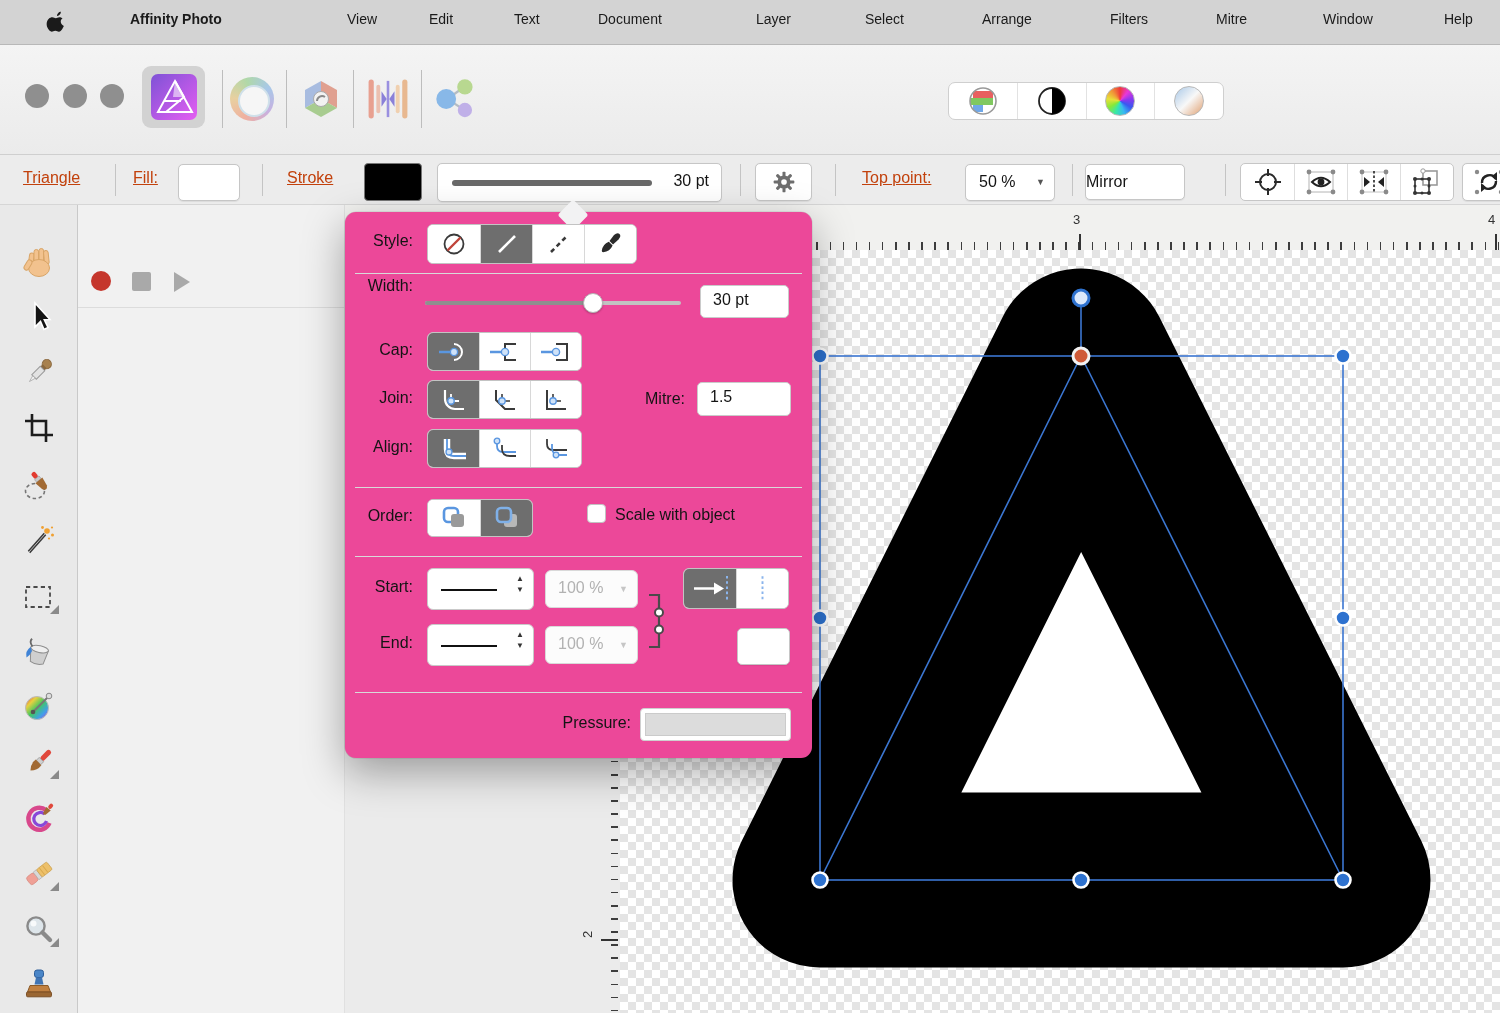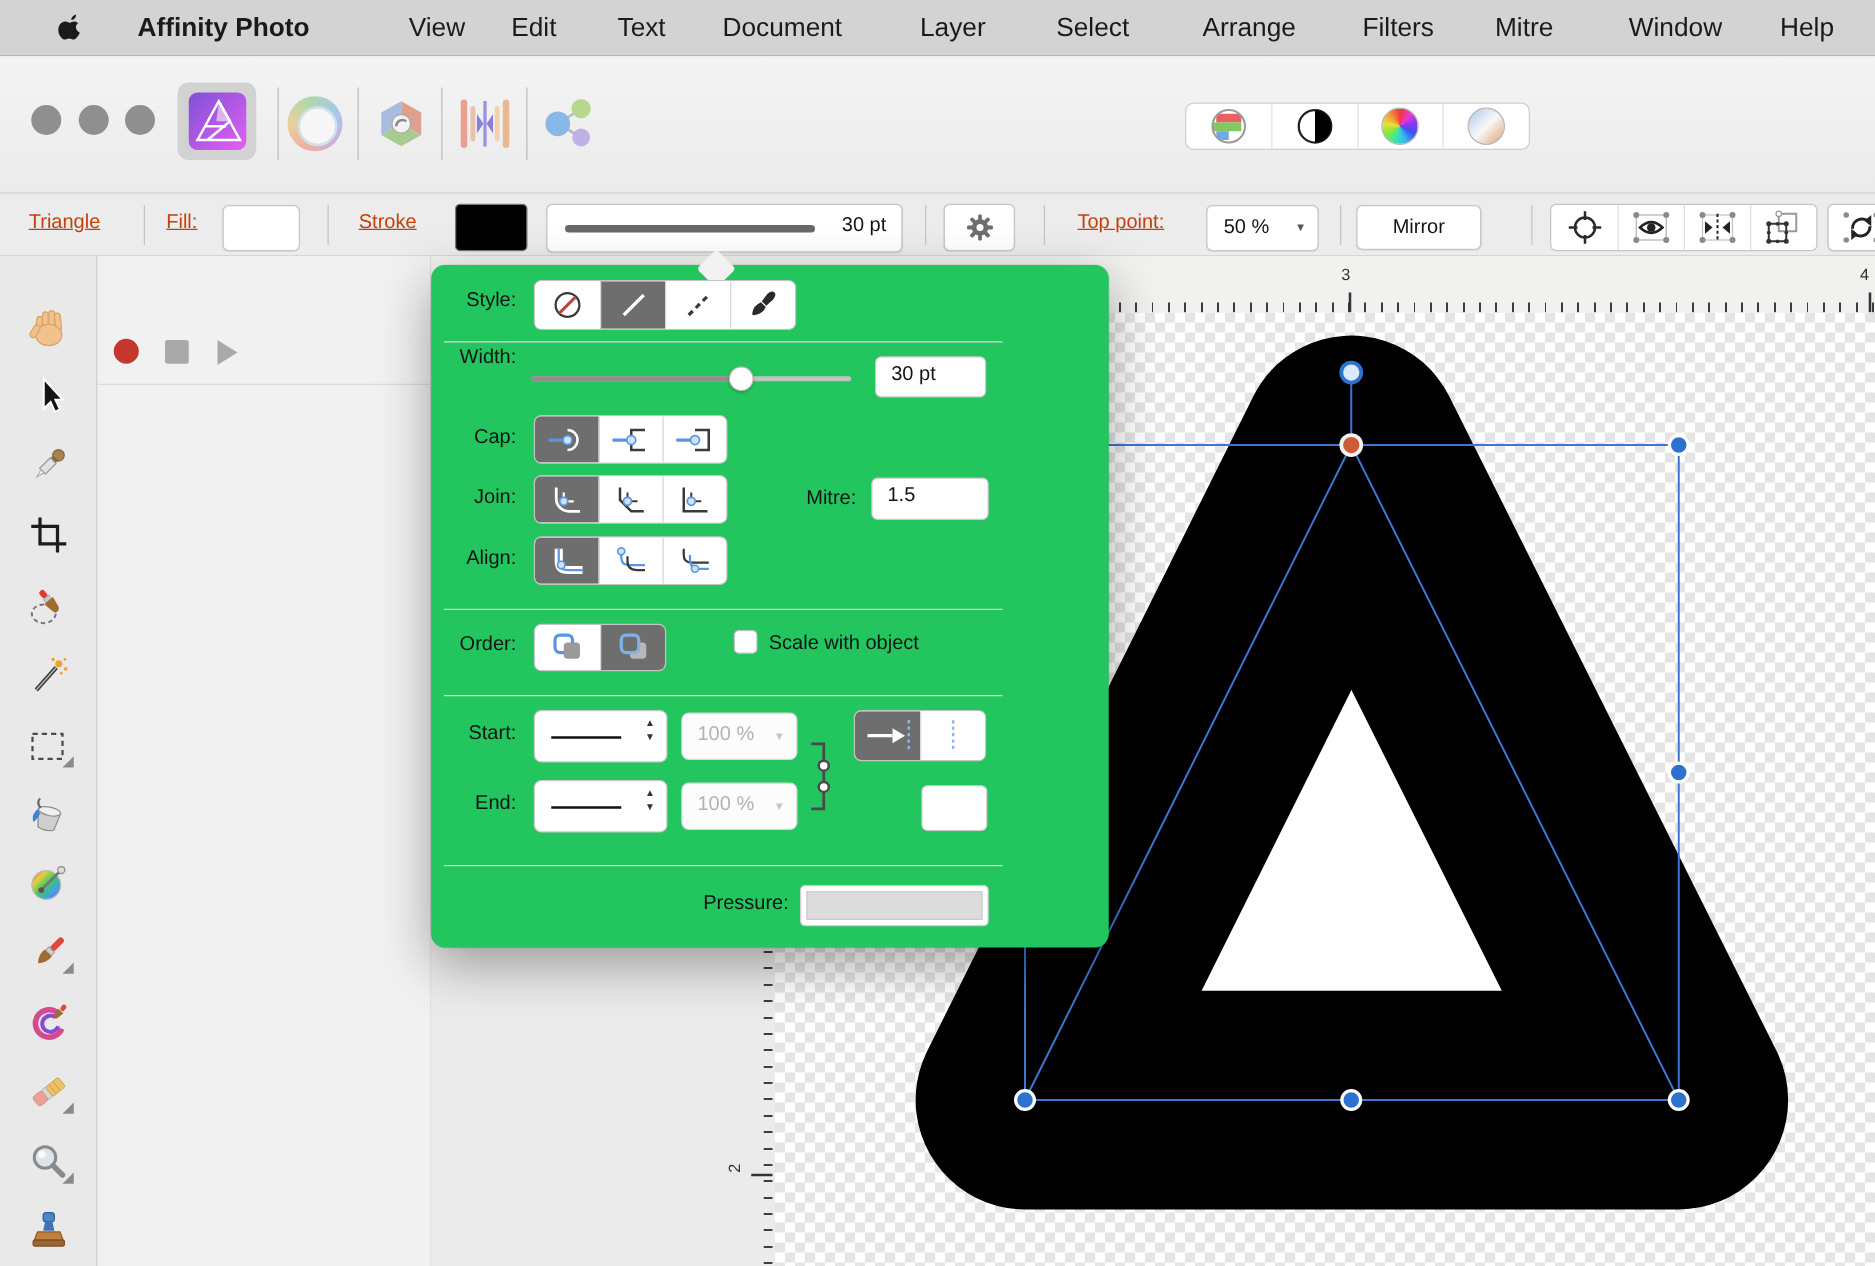--- a/index.html
+++ b/index.html
@@ -3,21 +3,21 @@
 <meta charset="utf-8">
 <style>
   * { margin:0; padding:0; box-sizing:border-box; }
   html,body { width:1500px; height:1013px; overflow:hidden; }
   body { font-family:"Liberation Sans", sans-serif; color:#141414; }
   .screen { position:relative; width:1500px; height:1013px; background:#ebebeb; overflow:hidden; }
   .abs { position:absolute; }
 
   
   .menubar { position:absolute; left:0; top:0; width:1500px; height:45px; background:#d3d3d3; border-bottom:1px solid #b8b8b8; }
-  .menubar span { position:absolute; top:11px; font-size:21px; color:#1a1a1a; white-space:nowrap; }
+  .menubar span { position:absolute; top:11px; font-size:14px; color:#1a1a1a; white-space:nowrap;margin-left:20px; }
   .menubar .appname { font-weight:bold; }
 
   
   .toolbar { position:absolute; left:0; top:45px; width:1500px; height:110px; background:linear-gradient(#f4f4f4,#ebebeb); border-bottom:1px solid #cfcfcf; }
   .windot { position:absolute; width:24px; height:24px; border-radius:50%; background:#8f8f8f; top:39px; }
   .tb-sep { position:absolute; top:25px; width:1px; height:58px; background:#bdbdbd; }
   .appicon-btn { position:absolute; left:142px; top:21px; width:63px; height:62px; background:#d2d2d2; border-radius:9px; display:flex; align-items:center; justify-content:center; }
   .seg4 { position:absolute; left:948px; top:37px; width:276px; height:38px; background:#fff; border:1px solid #cfcfcf; border-radius:7px; display:flex; overflow:hidden; }
   .seg4 .cell { flex:1; display:flex; align-items:center; justify-content:center; border-left:1px solid #e2e2e2; }
   .seg4 .cell:first-child { border-left:none; }
@@ -36,21 +36,21 @@
   .btn { background:#fff; border:1px solid #c6c6c6; border-radius:5px; box-shadow:0 0.5px 1px rgba(0,0,0,.07); }
   .swatch-white { position:absolute; left:178px; top:9px; width:62px; height:37px; }
   .swatch-black { position:absolute; left:364px; top:8px; width:58px; height:38px; background:#000; border:1px solid #777; border-radius:4px; }
   .strokewidth-btn { position:absolute; left:437px; top:8px; width:285px; height:39px; }
   .strokewidth-btn .line { position:absolute; left:14px; top:16px; width:200px; height:6px; background:#696969; border-radius:3px; }
   .strokewidth-btn .val { position:absolute; right:12px; top:8px; font-size:16px; }
   .gear-btn { position:absolute; left:755px; top:8px; width:57px; height:38px; display:flex; align-items:center; justify-content:center; }
   .dropdown { position:absolute; left:965px; top:9px; width:90px; height:37px; font-size:16px; }
   .dropdown .dval { position:absolute; left:13px; top:8px; }
   .dropdown .caret { position:absolute; right:9px; top:12px; font-size:9px; color:#555; }
-  .mirror-btn { position:absolute; left:1085px; top:9px; width:100px; height:36px; font-size:16px; text-align:center; line-height:34px; }
+  .mirror-btn { position:absolute; left:1085px; top:9px; width:100px; height:36px; font-size:16px; line-height:34px; }
   .iconrow { position:absolute; left:1240px; top:8px; height:38px; display:flex; background:#fff; border:1px solid #c6c6c6; border-radius:5px; overflow:hidden; }
   .iconrow .icell { width:53px; display:flex; align-items:center; justify-content:center; border-left:1px solid #dedede; }
   .iconrow .icell:first-child { border-left:none; }
   .lone-btn { position:absolute; left:1462px; top:8px; width:53px; height:38px; display:flex; align-items:center; justify-content:center; }
 
   
   .toolscol { position:absolute; left:0; top:205px; width:78px; height:808px; background:#e9e9e9; border-right:1px solid #c9c9c9; }
   .tool { position:absolute; left:22px; width:34px; height:34px; }
   .flyout-tri { position:absolute; width:0; height:0; border-left:9px solid transparent; border-bottom:9px solid #8a8a8a; }
 
@@ -76,21 +76,21 @@
      background-image:linear-gradient(45deg,#e4e4e4 25%,transparent 25%,transparent 75%,#e4e4e4 75%),
                       linear-gradient(45deg,#e4e4e4 25%,transparent 25%,transparent 75%,#e4e4e4 75%);
      background-position:0 0,8px 8px; background-size:16px 16px; }
   .vticks { position:absolute; left:611px; top:250px; width:7px; height:763px;
             background:repeating-linear-gradient(180deg,#3d3d3d 0 1.5px,transparent 1.5px 13.1px); }
   .vmajor { position:absolute; left:601px; top:939px; width:17px; height:2px; background:#333; }
   .vlabel { position:absolute; left:584px; top:927px; font-size:13px; color:#333; transform:rotate(-90deg); }
   .canvas-svg { position:absolute; left:620px; top:250px; width:880px; height:763px; }
 
   
-  .popover { position:absolute; left:345px; top:212px; width:542px; height:546px; background:#22c55e; border-radius:11px;
+  .popover { position:absolute; left:345px; top:212px; width:467px; height:546px; background:#ec4899; border-radius:11px;
              box-shadow:0 14px 42px rgba(0,0,0,.34), 0 0 0 0.5px rgba(0,0,0,.12); }
   .notch { position:absolute; left:217px; top:-8px; width:22px; height:22px; background:#f2f2f3; transform:rotate(45deg); border-radius:3px; }
   .po-lbl { position:absolute; left:0; width:68px; text-align:right; font-size:16px; color:#141414; }
   .po-sep { position:absolute; left:10px; width:447px; height:1px; background:#d9d9d9; }
   .grp { position:absolute; display:flex; background:#fff; border:1px solid #c3c3c3; border-radius:6px; overflow:hidden; }
   .grp .cell { display:flex; align-items:center; justify-content:center; border-left:1px solid #d8d8d8; background:#fff; }
   .grp .cell:first-child { border-left:none; }
   .grp .cell.sel { background:#6e6e6e; }
   .field { position:absolute; background:#fff; border:1px solid #cacaca; border-radius:5px; font-size:16px; padding:5px 0 0 12px; }
   .track { position:absolute; height:4px; border-radius:2px; background:#c2c2c2; }

